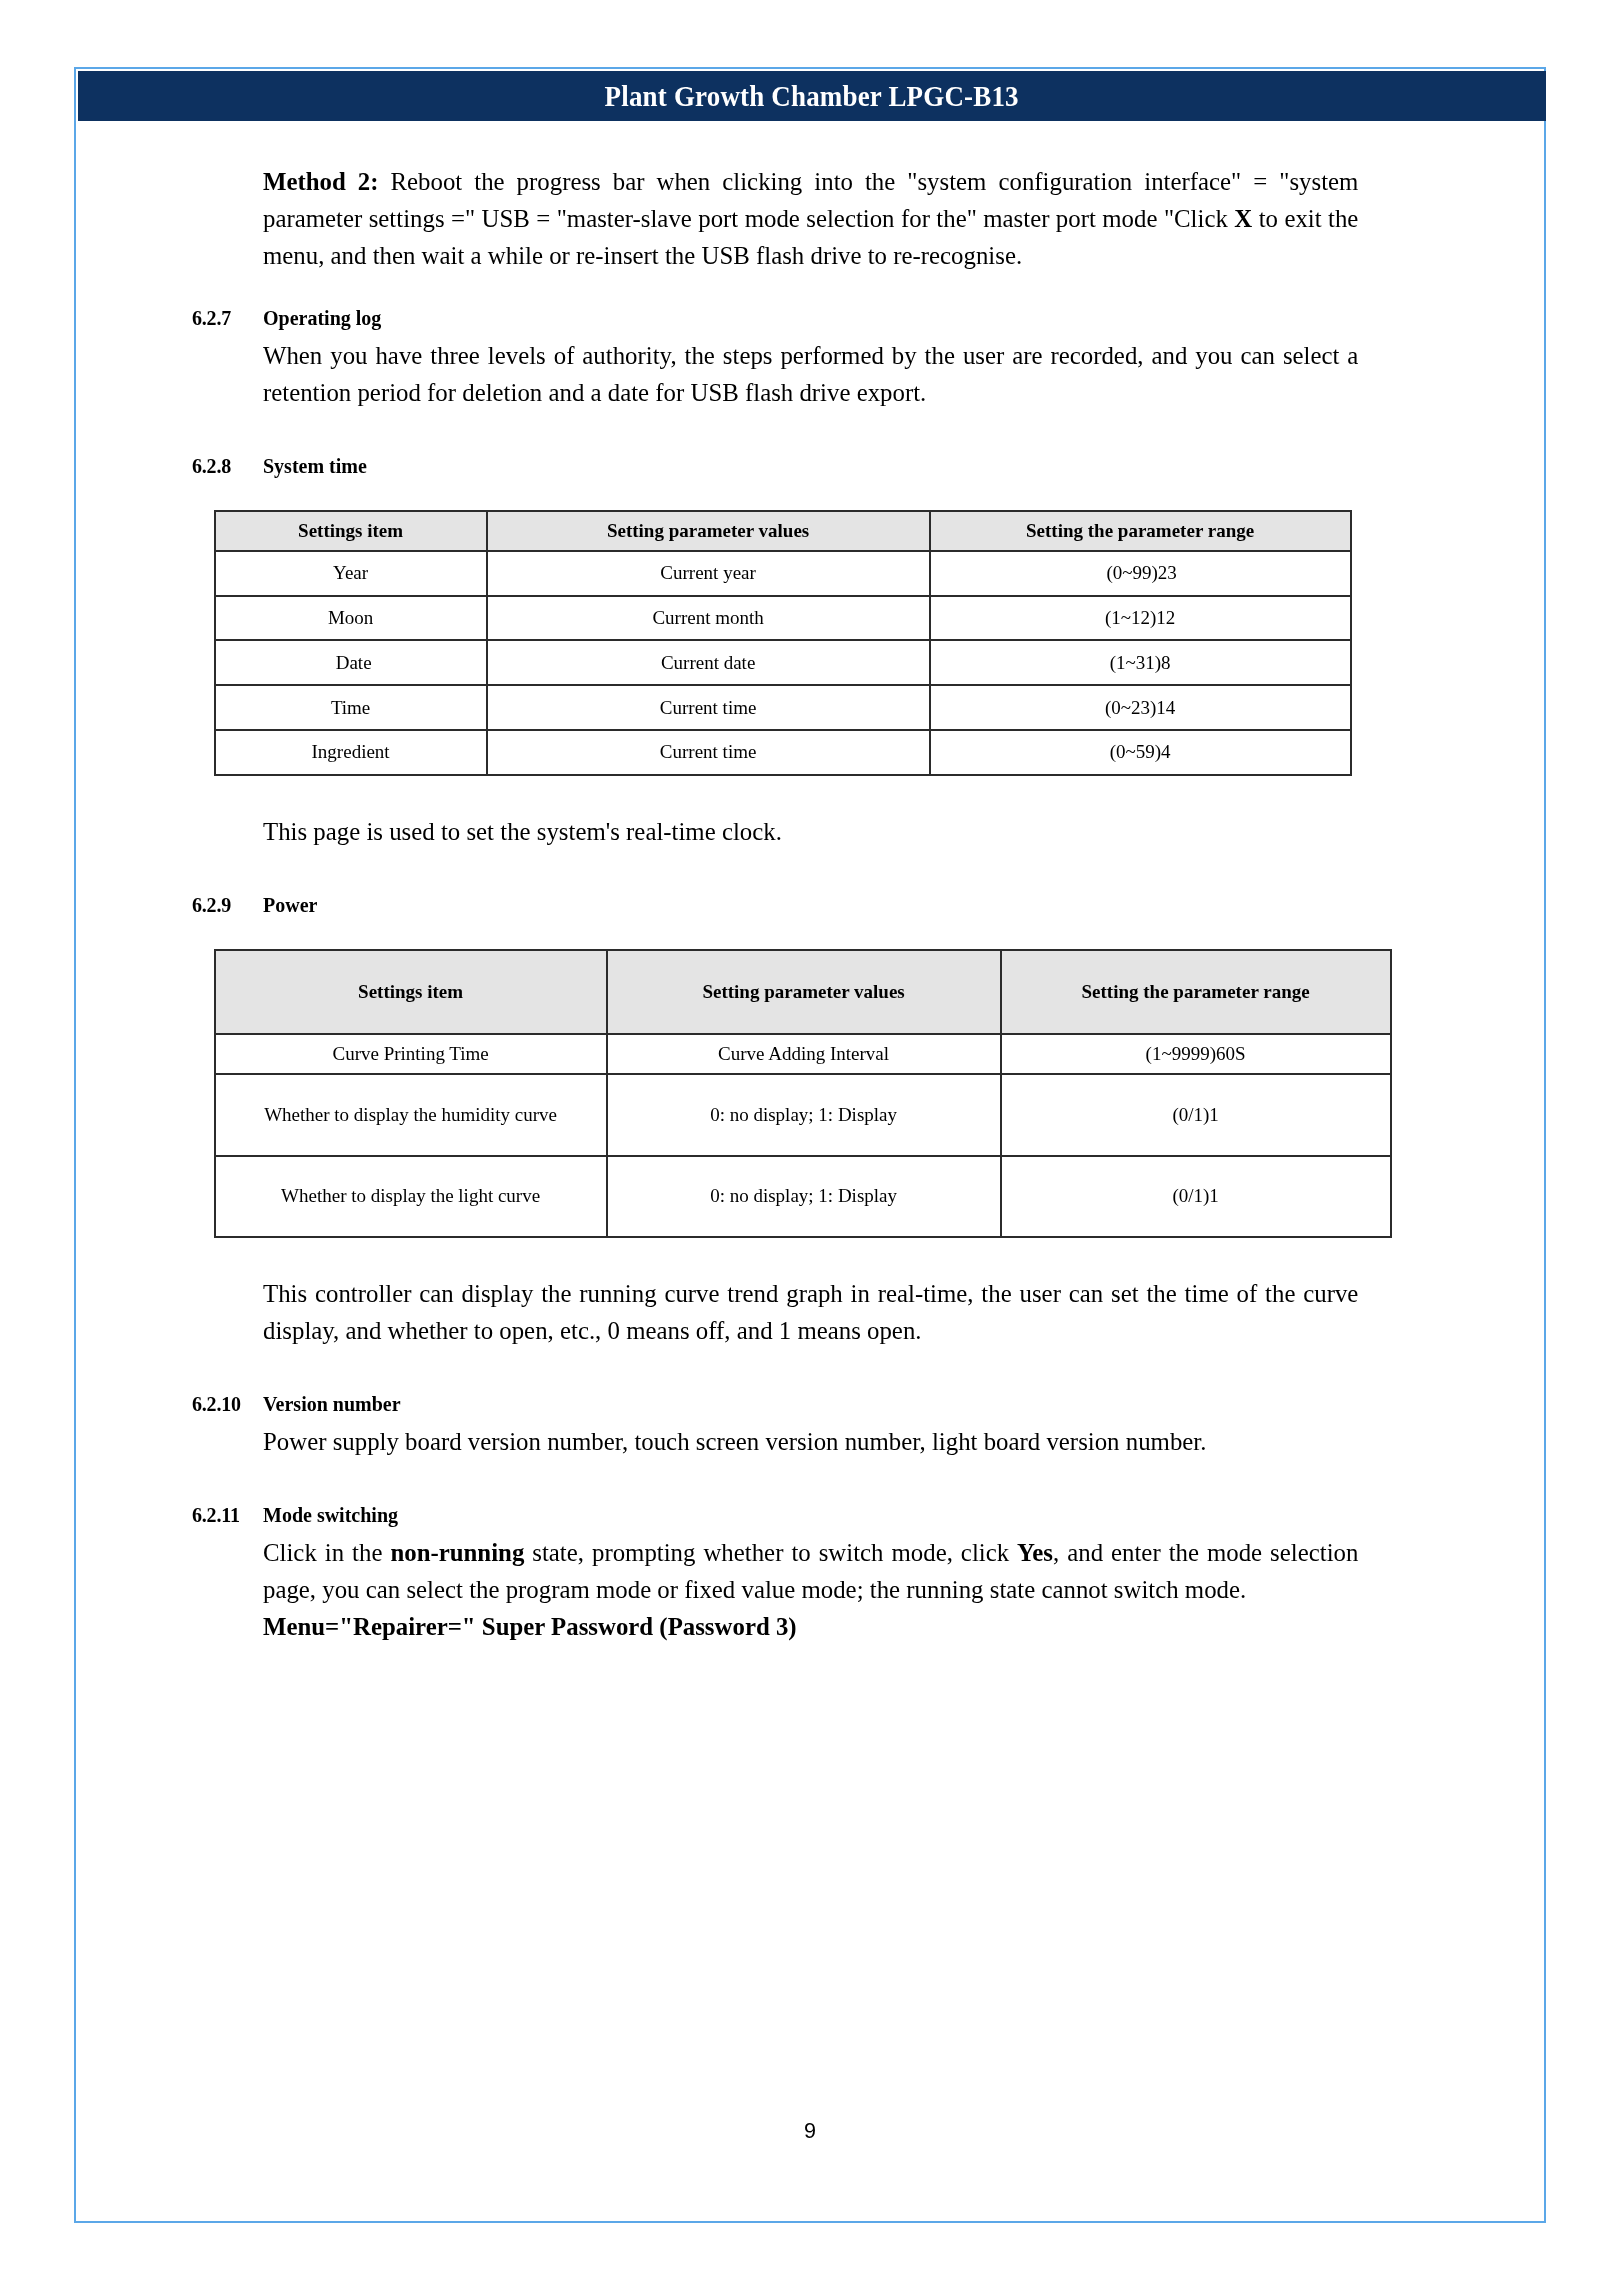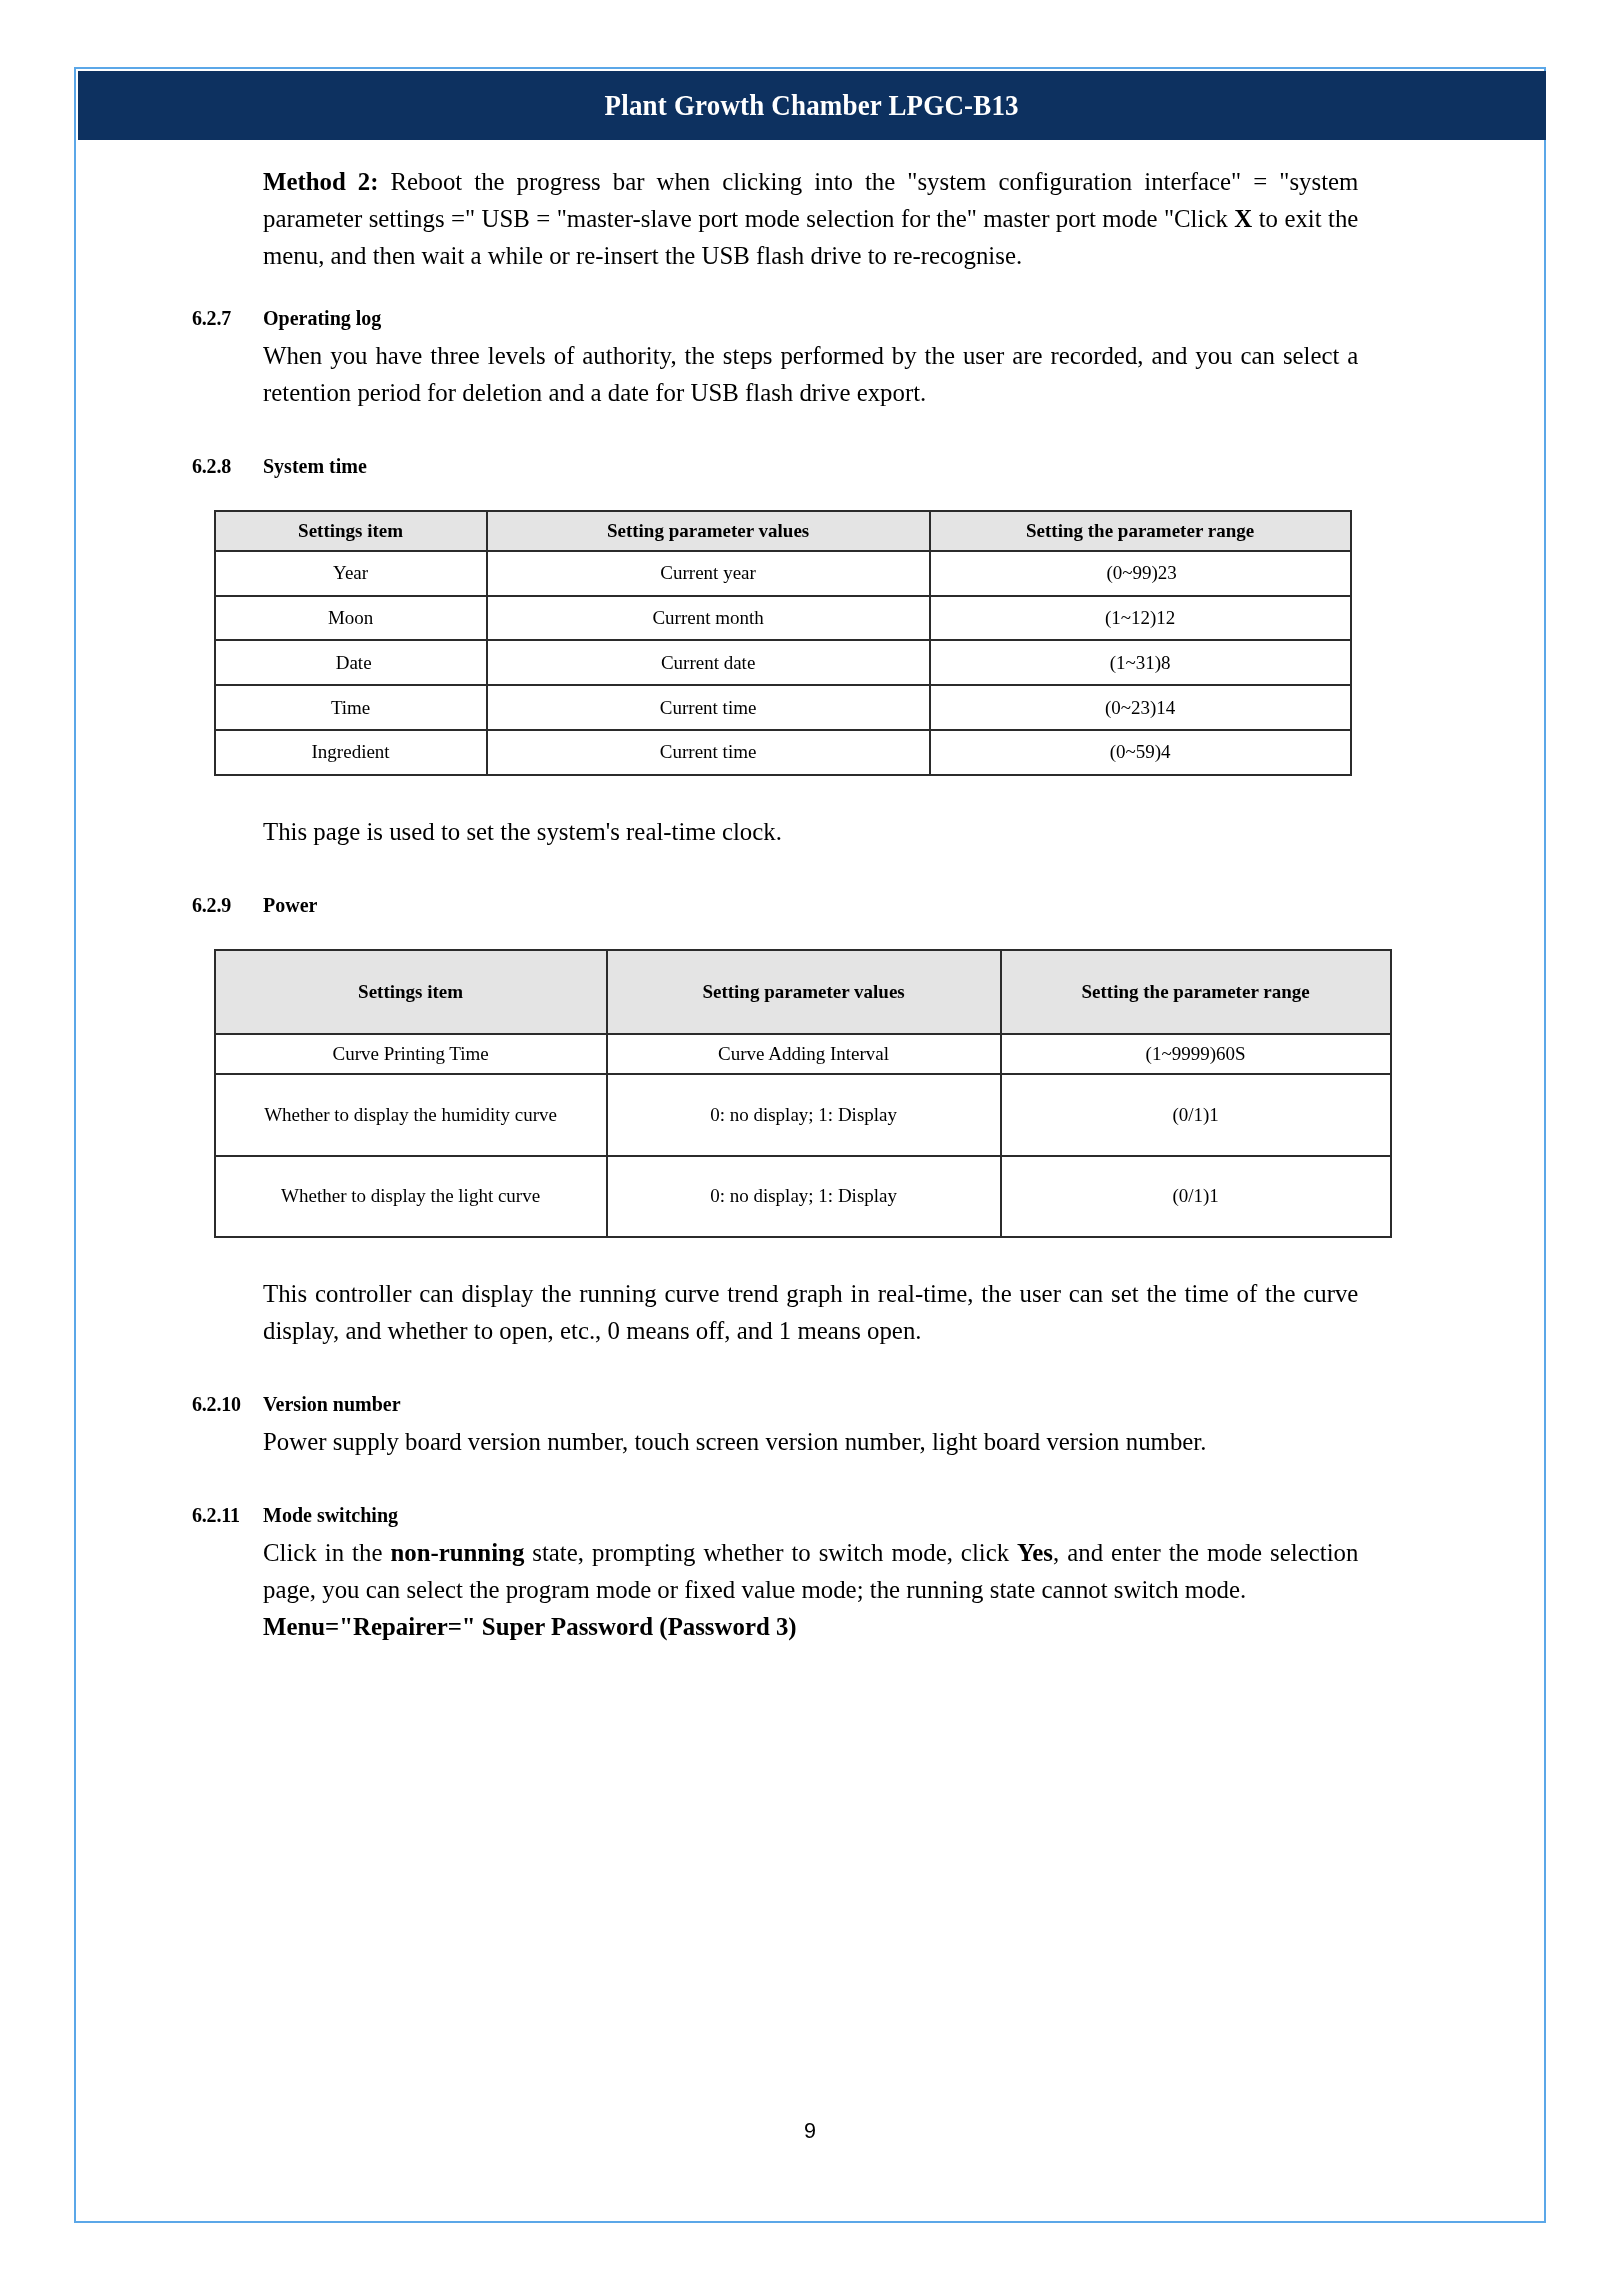--- a/index.html
+++ b/index.html
@@ -25,21 +25,21 @@
     box-sizing: border-box;
     background: #ffffff;
   }
 
   
   #header-bar {
     position: absolute;
     left: 2px;
     top: 2px;
     width: 1468px;
-    height: 69px;
+    height: 50px;
     background: #0d3160;
     display: flex;
     align-items: center;
     justify-content: center;
     box-sizing: border-box;
   }
   #header-title {
     color: #ffffff;
     font-size: 29px;
     font-weight: bold;

